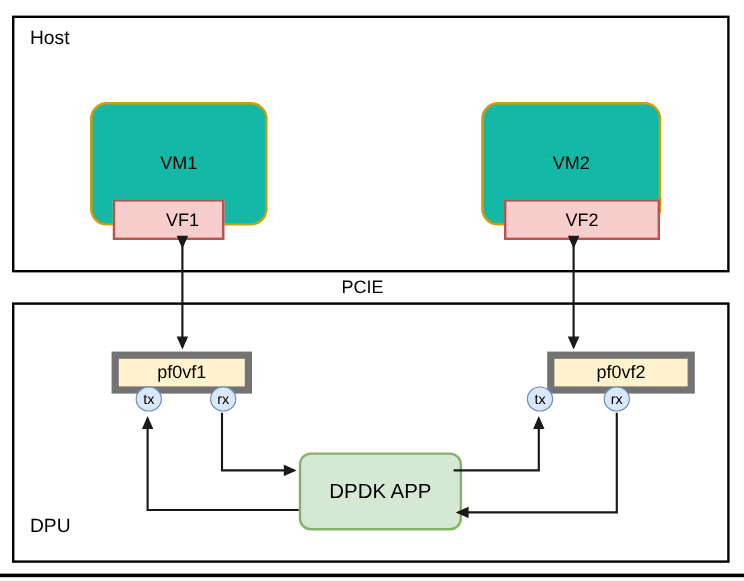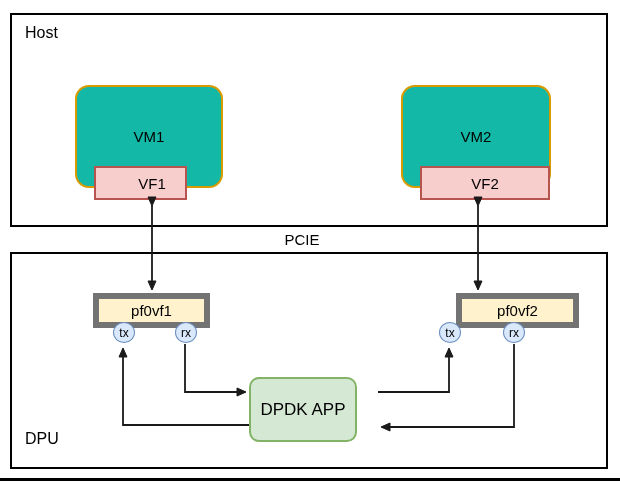--- a/index.html
+++ b/index.html
@@ -64,21 +64,21 @@
   <div class="abs zone" style="left:10px;top:252px;width:598px;height:217px;"></div>
   <div class="abs zone-label" style="left:25px;top:430px;text-align:center;">DPU</div>
 
   <div class="abs port" style="left:93px;top:293px;width:117px;height:35px;">
     <span>pf0vf1</span>
   </div>
   <div class="abs port" style="left:420px;top:293px;width:123px;height:35px;margin-left:36px;">
     <span>pf0vf2</span>
   </div>
 
-  <div class="abs app" style="left:249px;top:377px;width:108px;height:65px;">
+  <div class="abs app" style="left:249px;top:377px;width:136px;height:65px;">
     <span>DPDK APP</span>
   </div>
 
   <svg class="wires" width="620" height="484" viewBox="0 0 620 484">
     <defs>
       <marker id="ah" markerWidth="12" markerHeight="10" refX="9" refY="5" orient="auto" markerUnits="userSpaceOnUse">
         <path d="M1,1 L10,5 L1,9 Z" fill="#1a1a1a" stroke="#1a1a1a"></path>
       </marker>
     </defs>
     <line x1="152" y1="205" x2="152" y2="289" stroke="#1a1a1a" stroke-width="1.8" marker-start="url(#ah)" marker-end="url(#ah)"></line>

